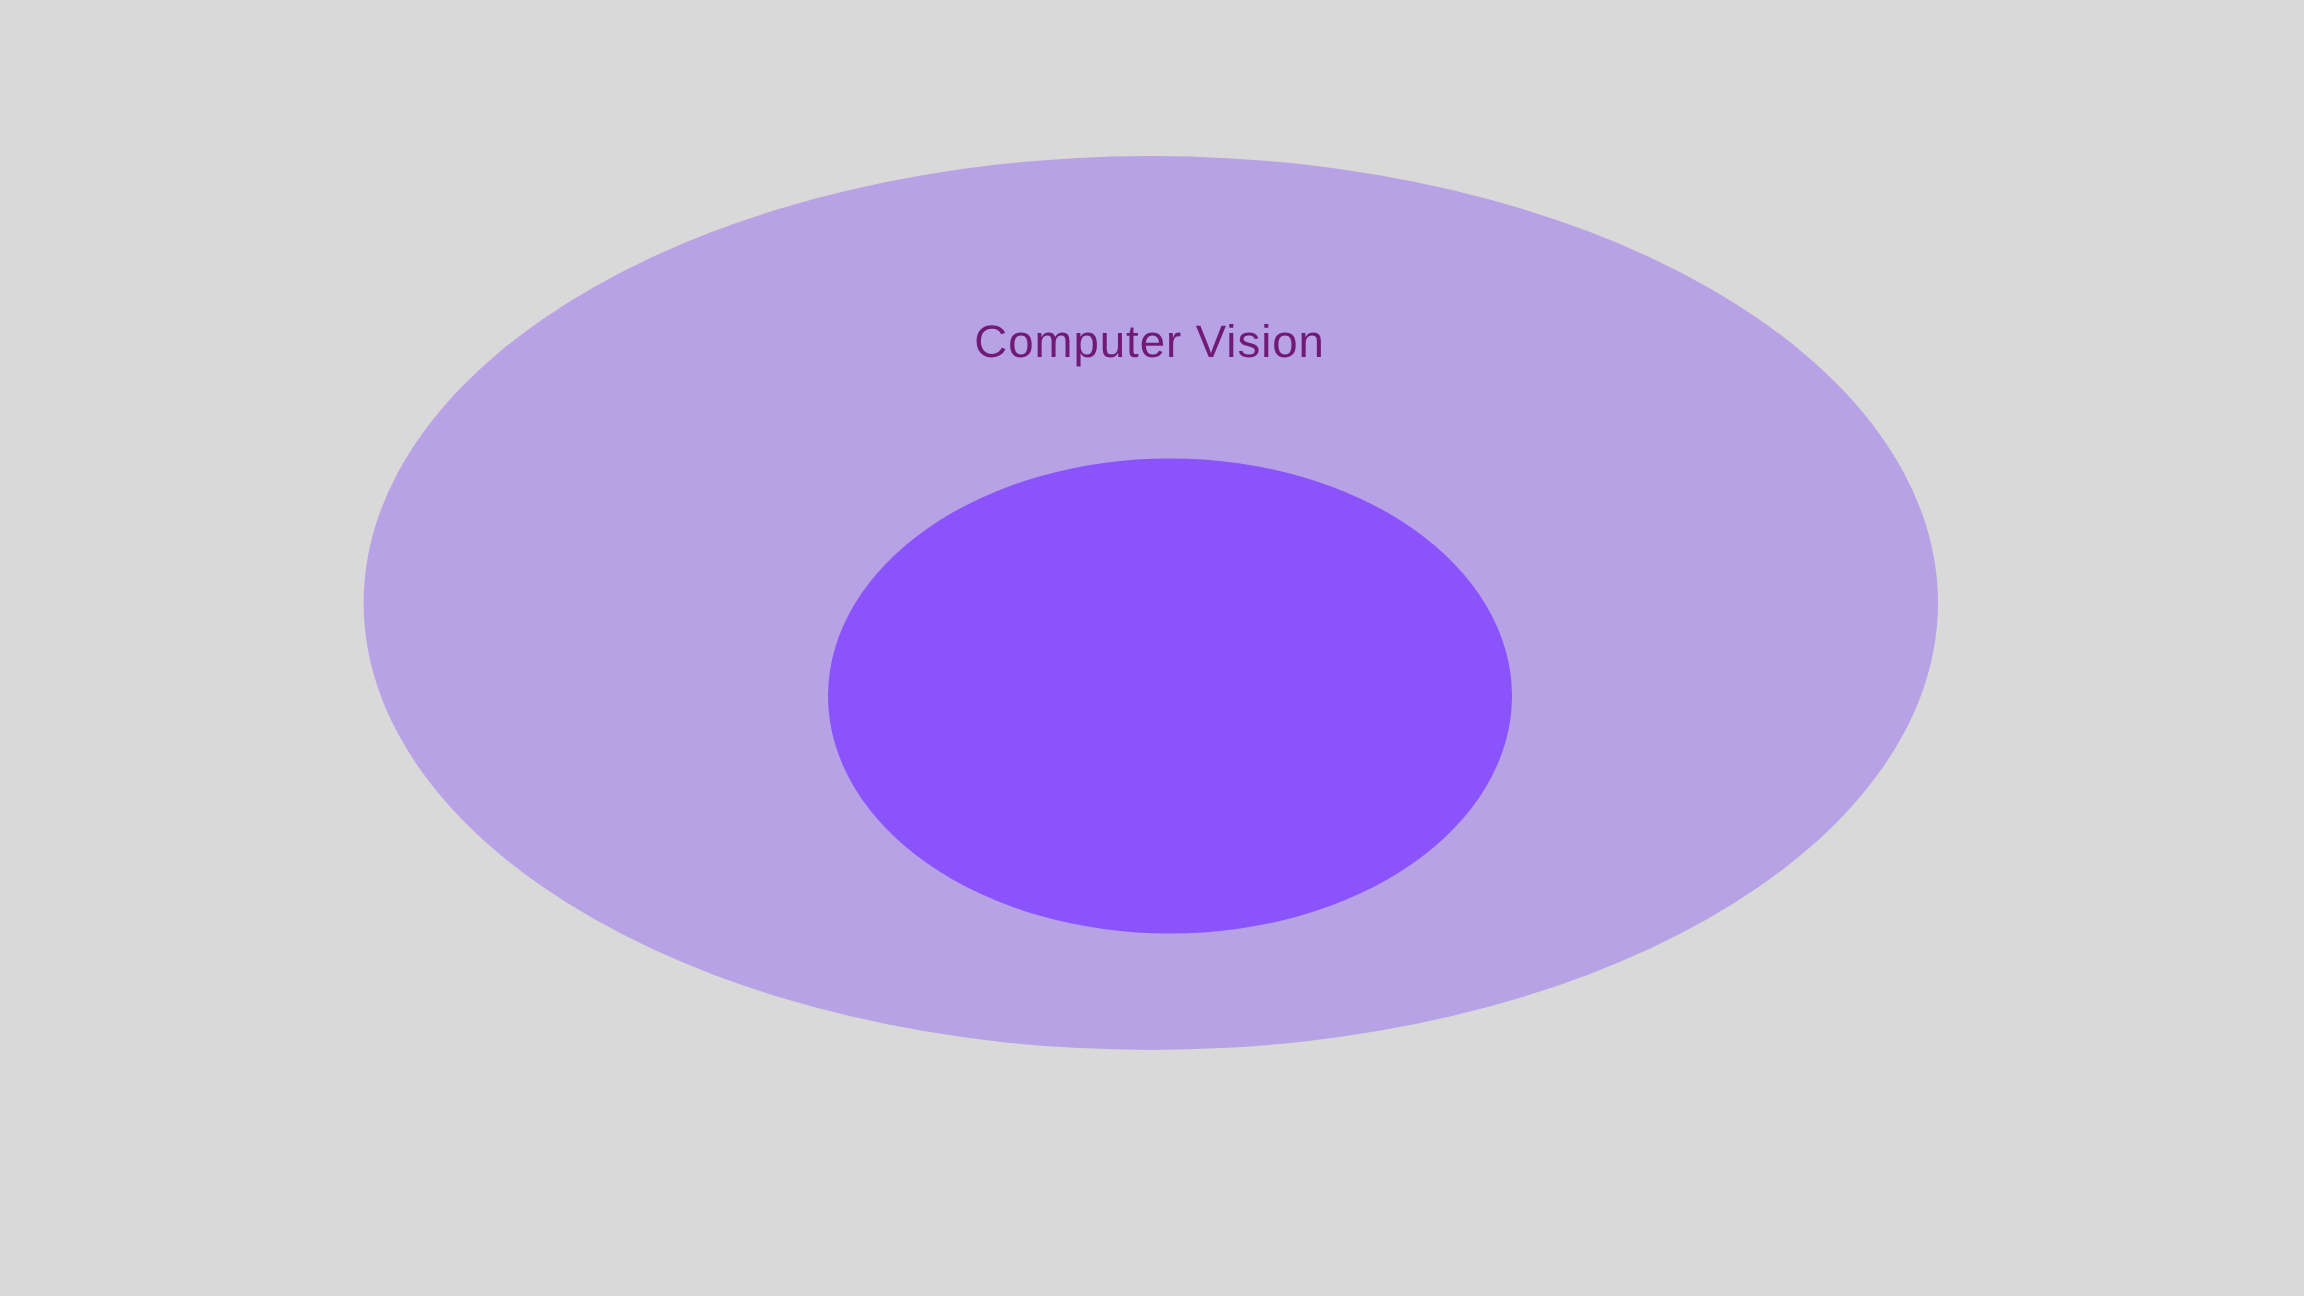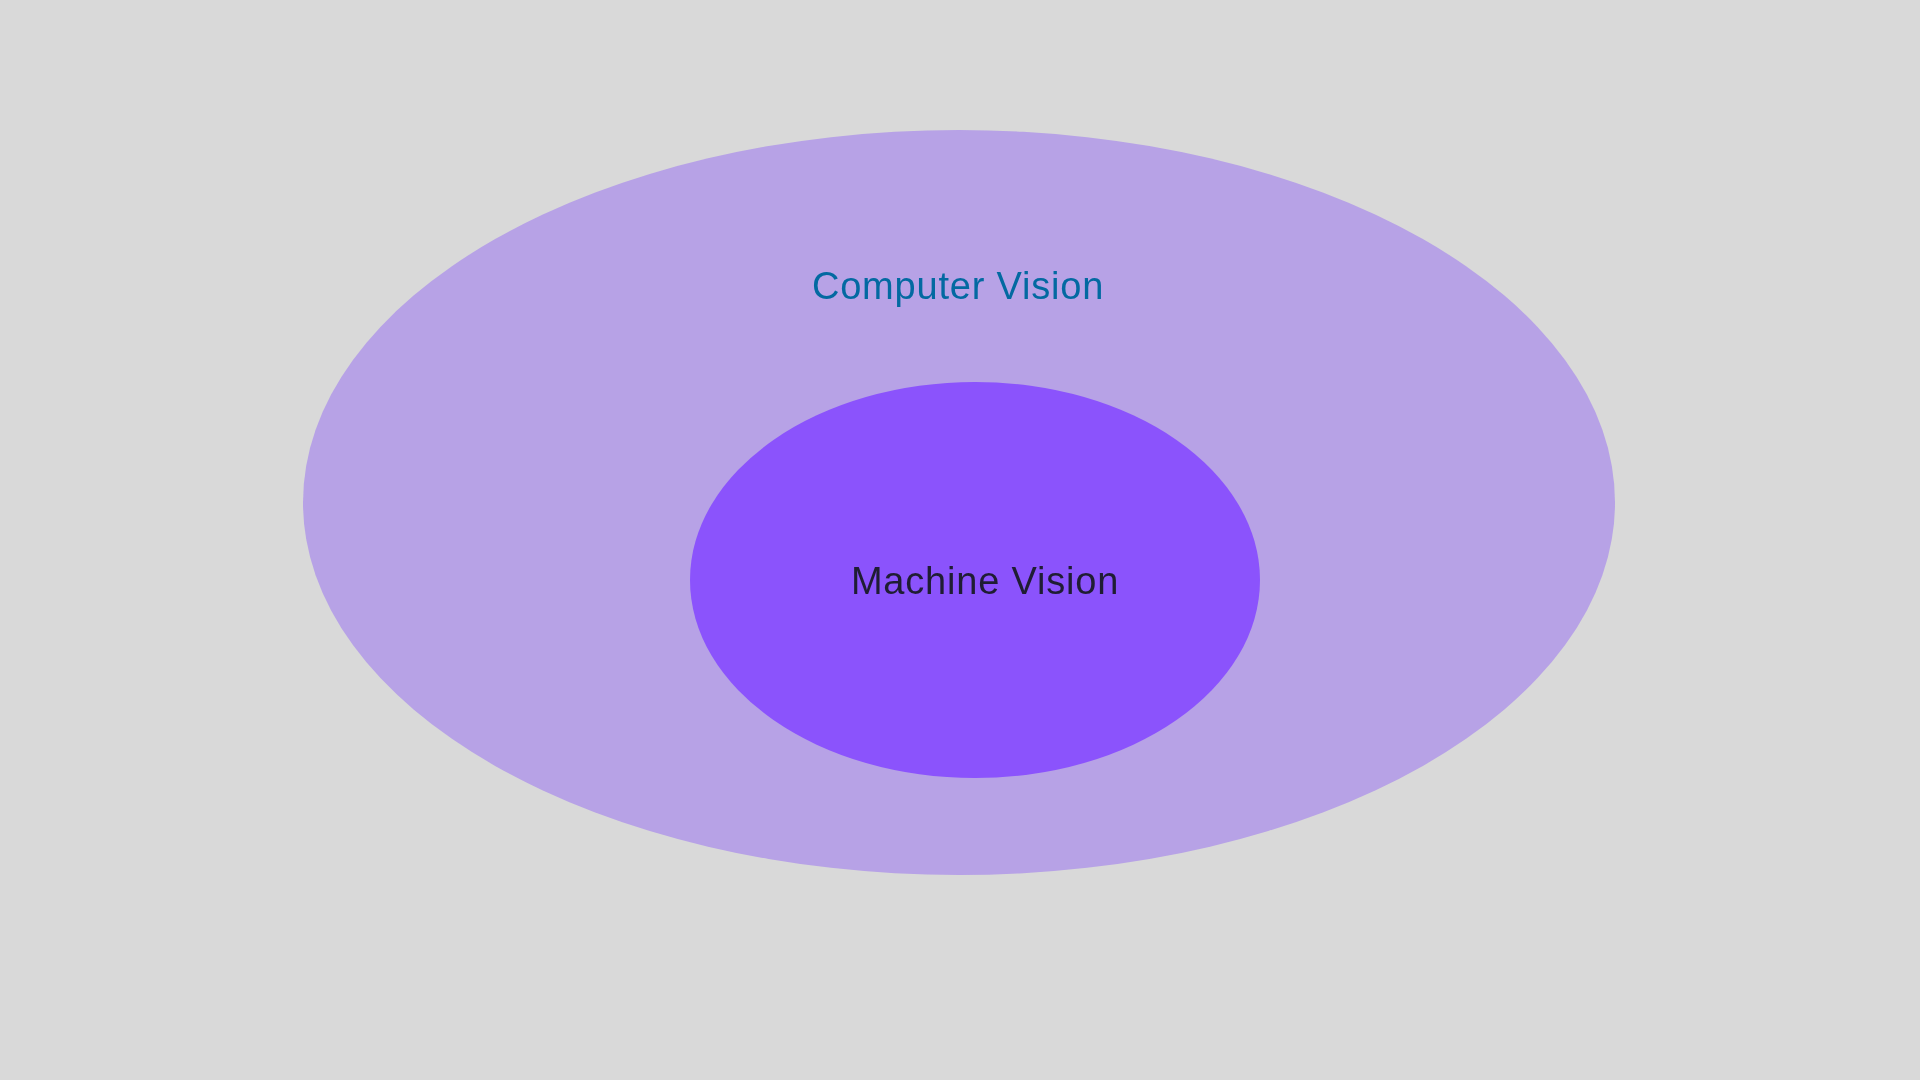--- a/index.html
+++ b/index.html
@@ -62,17 +62,16 @@
 </style>
 </head>
 <body>
 
 <div class="canvas" style="background: rgb(217, 217, 217);">
 
   <div class="ellipse outer-ellipse" style="background: rgb(183, 162, 230);"></div>
 
   <div class="ellipse inner-ellipse" style="background: rgb(139, 83, 252);"></div>
 
-  <div class="set-label outer-label" style="color: #0369a1;">Computer Vision</div>
+  <div class="set-label outer-label" style="color: #701a75;">Computer Vision</div>
 
-  <div class="set-label inner-label" style="color: rgb(31, 29, 51);">Machine Vision</div>
 
 </div>
 
 </body></html>

